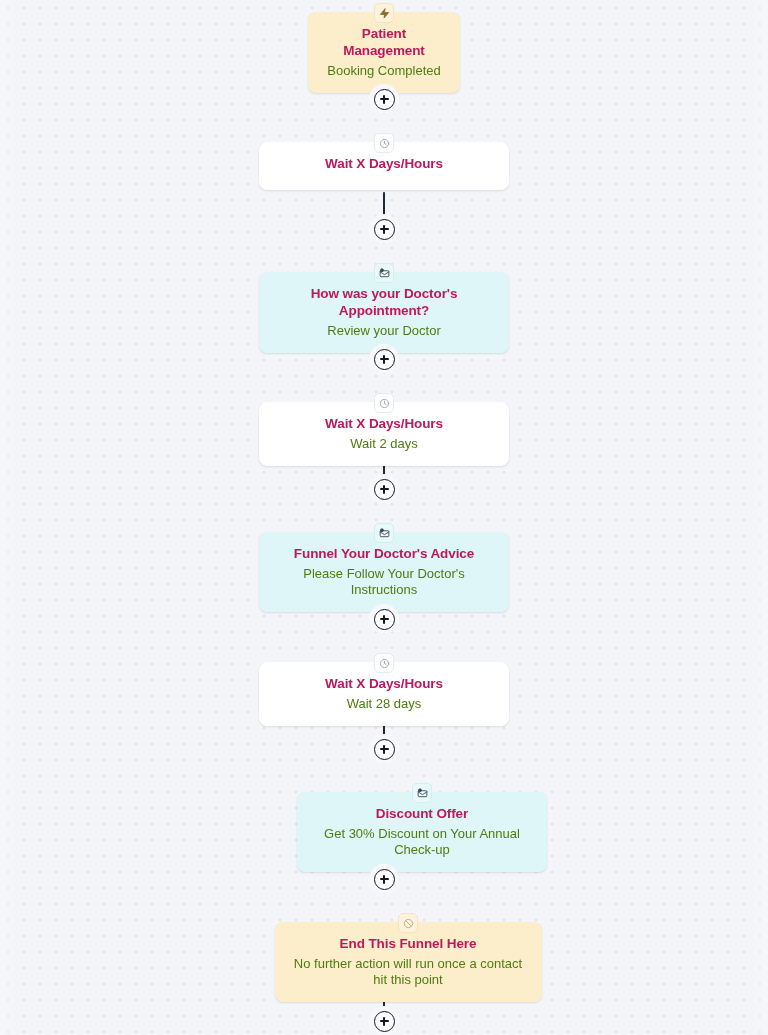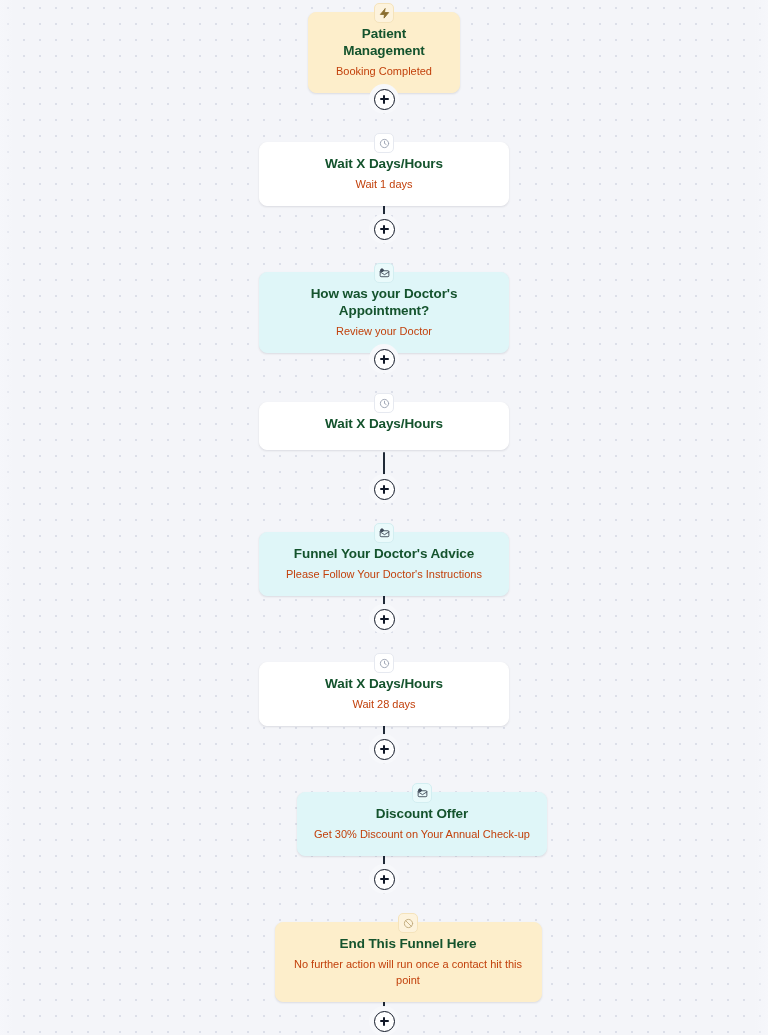--- a/index.html
+++ b/index.html
@@ -63,29 +63,29 @@
     box-sizing: border-box;
     border-radius: 8px;
     padding: 12px 14px 13px 14px;
     text-align: center;
     box-shadow: 0 1px 2px rgba(16,24,40,0.06), 0 1px 3px rgba(16,24,40,0.05);
   }
 
   .node-card .node-title {
     font-size: 13.5px;
     font-weight: 700;
-    color: #14532d;
+    color: #be185d;
     line-height: 17px;
     letter-spacing: -0.1px;
     margin: 0 0 4px 0;
   }
   .node-card .node-sub {
-    font-size: 11px;
+    font-size: 13px;
     font-weight: 400;
-    color: #c2410c;
+    color: #4d7c0f;
     line-height: 16px;
     margin: 0;
   }
 
   
   .card-trigger {
     background: #fdeecb;
     border: 1px solid #fdeecb;
   }
   .card-end {
@@ -220,21 +220,20 @@
 
     <div class="node-row" style="top:142px;">
       <div class="node-card card-wait w-wait">
         <div class="node-badge badge-white">
           <svg width="11" height="11" viewBox="0 0 24 24" fill="none" stroke="#9aa2b1" stroke-width="2" stroke-linecap="round" stroke-linejoin="round">
             <circle cx="12" cy="12" r="9"></circle>
             <polyline points="12 7 12 12 15.5 14"></polyline>
           </svg>
         </div>
         <p class="node-title">Wait X Days/Hours</p>
-        <p class="node-sub">Wait 1 days</p>
       </div>
     </div>
 
     <div class="add-btn" style="top:229px;">
       <span class="ring"></span>
     </div>
 
     <div class="node-row" style="top:272px;">
       <div class="node-card card-message w-message">
         <div class="node-badge badge-teal">
@@ -255,20 +254,21 @@
 
     <div class="node-row" style="top:402px;">
       <div class="node-card card-wait w-wait">
         <div class="node-badge badge-white">
           <svg width="11" height="11" viewBox="0 0 24 24" fill="none" stroke="#9aa2b1" stroke-width="2" stroke-linecap="round" stroke-linejoin="round">
             <circle cx="12" cy="12" r="9"></circle>
             <polyline points="12 7 12 12 15.5 14"></polyline>
           </svg>
         </div>
         <p class="node-title">Wait X Days/Hours</p>
+        <p class="node-sub">Wait 2 days</p>
       </div>
     </div>
 
     <div class="add-btn" style="top:489px;">
       <span class="ring"></span>
     </div>
 
     <div class="node-row" style="top:532px;">
       <div class="node-card card-message w-message-wide">
         <div class="node-badge badge-teal">

